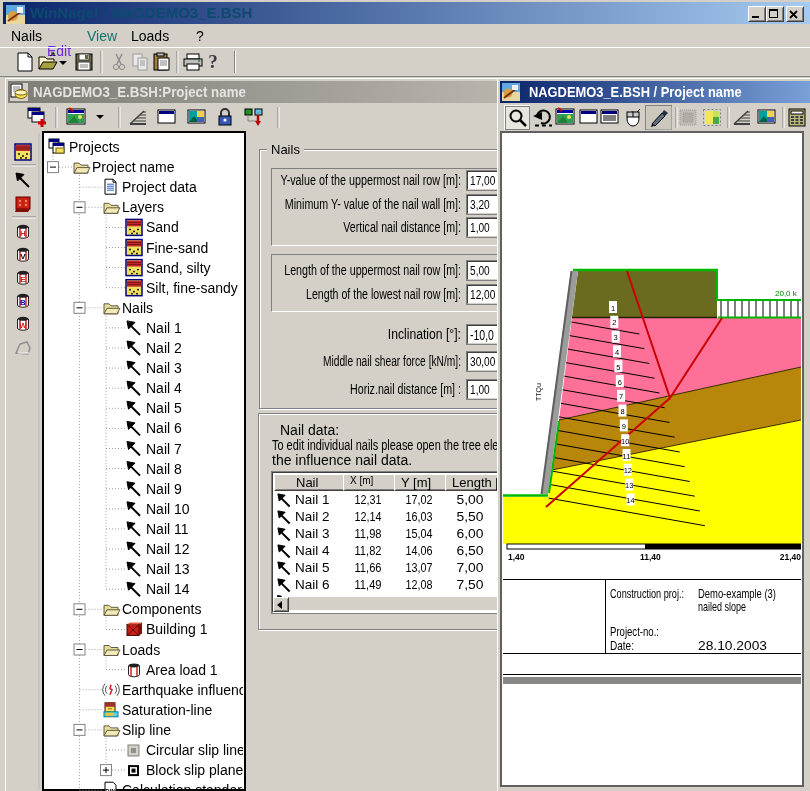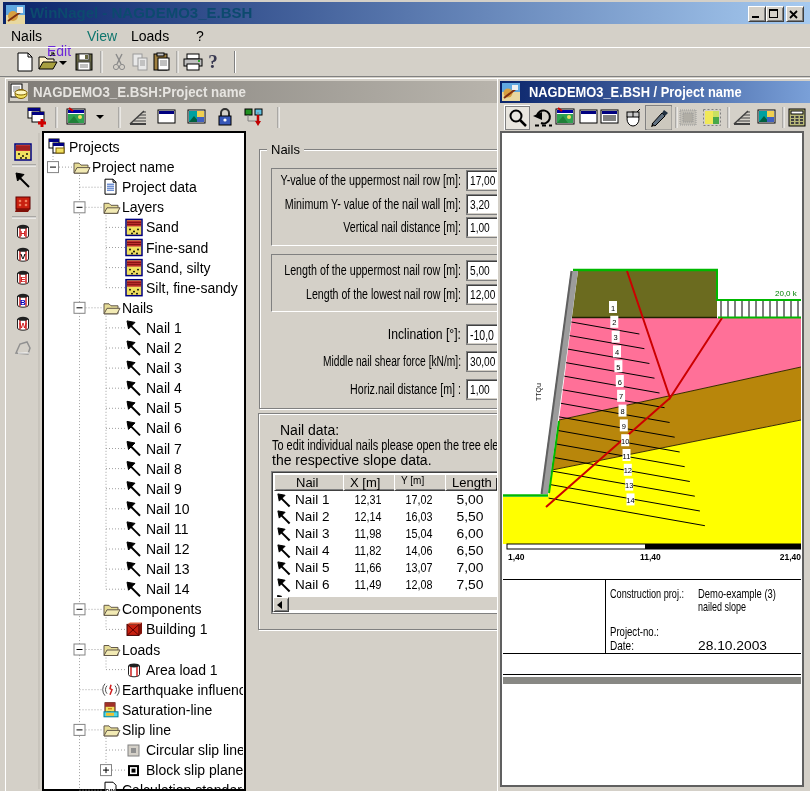--- a/index.html
+++ b/index.html
@@ -543,25 +543,25 @@
     <div class="abs input" style="left:217px;top:64px;width:42px;height:16px;padding:1px 0 0 2px;font-size:13.5px;"><span style="display:inline-block;transform:scaleX(0.75);transform-origin:0 50%;white-space:nowrap;">3,20</span></div>
     <div class="abs input" style="left:217px;top:87px;width:42px;height:16px;padding:1px 0 0 2px;font-size:13.5px;"><span style="display:inline-block;transform:scaleX(0.75);transform-origin:0 50%;white-space:nowrap;">1,00</span></div>
     <div class="abs input" style="left:217px;top:130px;width:42px;height:16px;padding:1px 0 0 2px;font-size:13.5px;"><span style="display:inline-block;transform:scaleX(0.75);transform-origin:0 50%;white-space:nowrap;">5,00</span></div>
     <div class="abs input" style="left:217px;top:154px;width:42px;height:16px;padding:1px 0 0 2px;font-size:13.5px;"><span style="display:inline-block;transform:scaleX(0.75);transform-origin:0 50%;white-space:nowrap;">12,00</span></div>
     <div class="abs input" style="left:217px;top:194px;width:42px;height:16px;padding:1px 0 0 2px;font-size:14px;"><span style="display:inline-block;transform:scaleX(0.75);transform-origin:0 50%;white-space:nowrap;">-10,0</span></div>
     <div class="abs input" style="left:217px;top:221px;width:42px;height:16px;padding:1px 0 0 2px;font-size:13.5px;"><span style="display:inline-block;transform:scaleX(0.75);transform-origin:0 50%;white-space:nowrap;">30,00</span></div>
     <div class="abs input" style="left:217px;top:249px;width:42px;height:16px;padding:1px 0 0 2px;font-size:13.5px;"><span style="display:inline-block;transform:scaleX(0.75);transform-origin:0 50%;white-space:nowrap;">1,00</span></div>
     <div class="abs etch" style="left:8px;top:282px;width:241px;height:215px;"></div>
     <div class="abs lbl" style="left:30px;top:291px;">Nail data:</div>
     <div class="abs lbl" style="left:22px;top:306px;transform:scaleX(0.78);transform-origin:0 50%;">To edit individual nails please open the tree element with</div>
-    <div class="abs lbl" style="left:22px;top:321px;">the respective slope data.</div>
+    <div class="abs lbl" style="left:22px;top:321px;">the influence nail data.</div>
     <div class="abs" style="left:22px;top:341px;width:228px;height:139px;background:#fff;border:1px solid #404040;border-bottom-color:#fff;border-right-color:#fff;outline:1px solid #808080;"></div>
     <div class="abs btn" style="left:24px;top:343px;width:67px;height:15px;font-size:13px;padding-left:21px;overflow:hidden;white-space:nowrap;">Nail</div>
-    <div class="abs btn" style="left:93px;top:343px;width:49px;height:15px;font-size:13px;padding-left:6px;overflow:hidden;white-space:nowrap;">X [m]</div>
-    <div class="abs btn" style="left:144px;top:343px;width:49px;height:15px;font-size:10px;padding-left:6px;overflow:hidden;white-space:nowrap;">Y [m]</div>
+    <div class="abs btn" style="left:93px;top:343px;width:49px;height:15px;font-size:10px;padding-left:6px;overflow:hidden;white-space:nowrap;">X [m]</div>
+    <div class="abs btn" style="left:144px;top:343px;width:49px;height:15px;font-size:13px;padding-left:6px;overflow:hidden;white-space:nowrap;">Y [m]</div>
     <div class="abs btn" style="left:195px;top:343px;width:58px;height:15px;font-size:13px;padding-left:6px;overflow:hidden;white-space:nowrap;">Length [...</div>
     <svg class="abs" style="left:22px;top:360px" width="226" height="120">
       <g transform="translate(5,2)" stroke="#000">
 <line x1="2.7" y1="3.6" x2="12.6" y2="13.5" stroke-width="2"></line>
 <polygon points="0.9,0.9 8.1,2.25 2.25,8.1" fill="#000"></polygon>
       </g>
       <text x="23" y="13" font-size="13.5" font-family="Liberation Sans,sans-serif">Nail 1</text>
       <text x="96" y="13" font-size="13" textLength="27" lengthAdjust="spacingAndGlyphs" text-anchor="middle" font-family="Liberation Sans,sans-serif">12,31</text>
       <text x="147" y="13" font-size="13" textLength="27" lengthAdjust="spacingAndGlyphs" text-anchor="middle" font-family="Liberation Sans,sans-serif">17,02</text>
       <text x="198" y="13" font-size="13" textLength="27" lengthAdjust="spacingAndGlyphs" text-anchor="middle" font-family="Liberation Sans,sans-serif">5,00</text>

